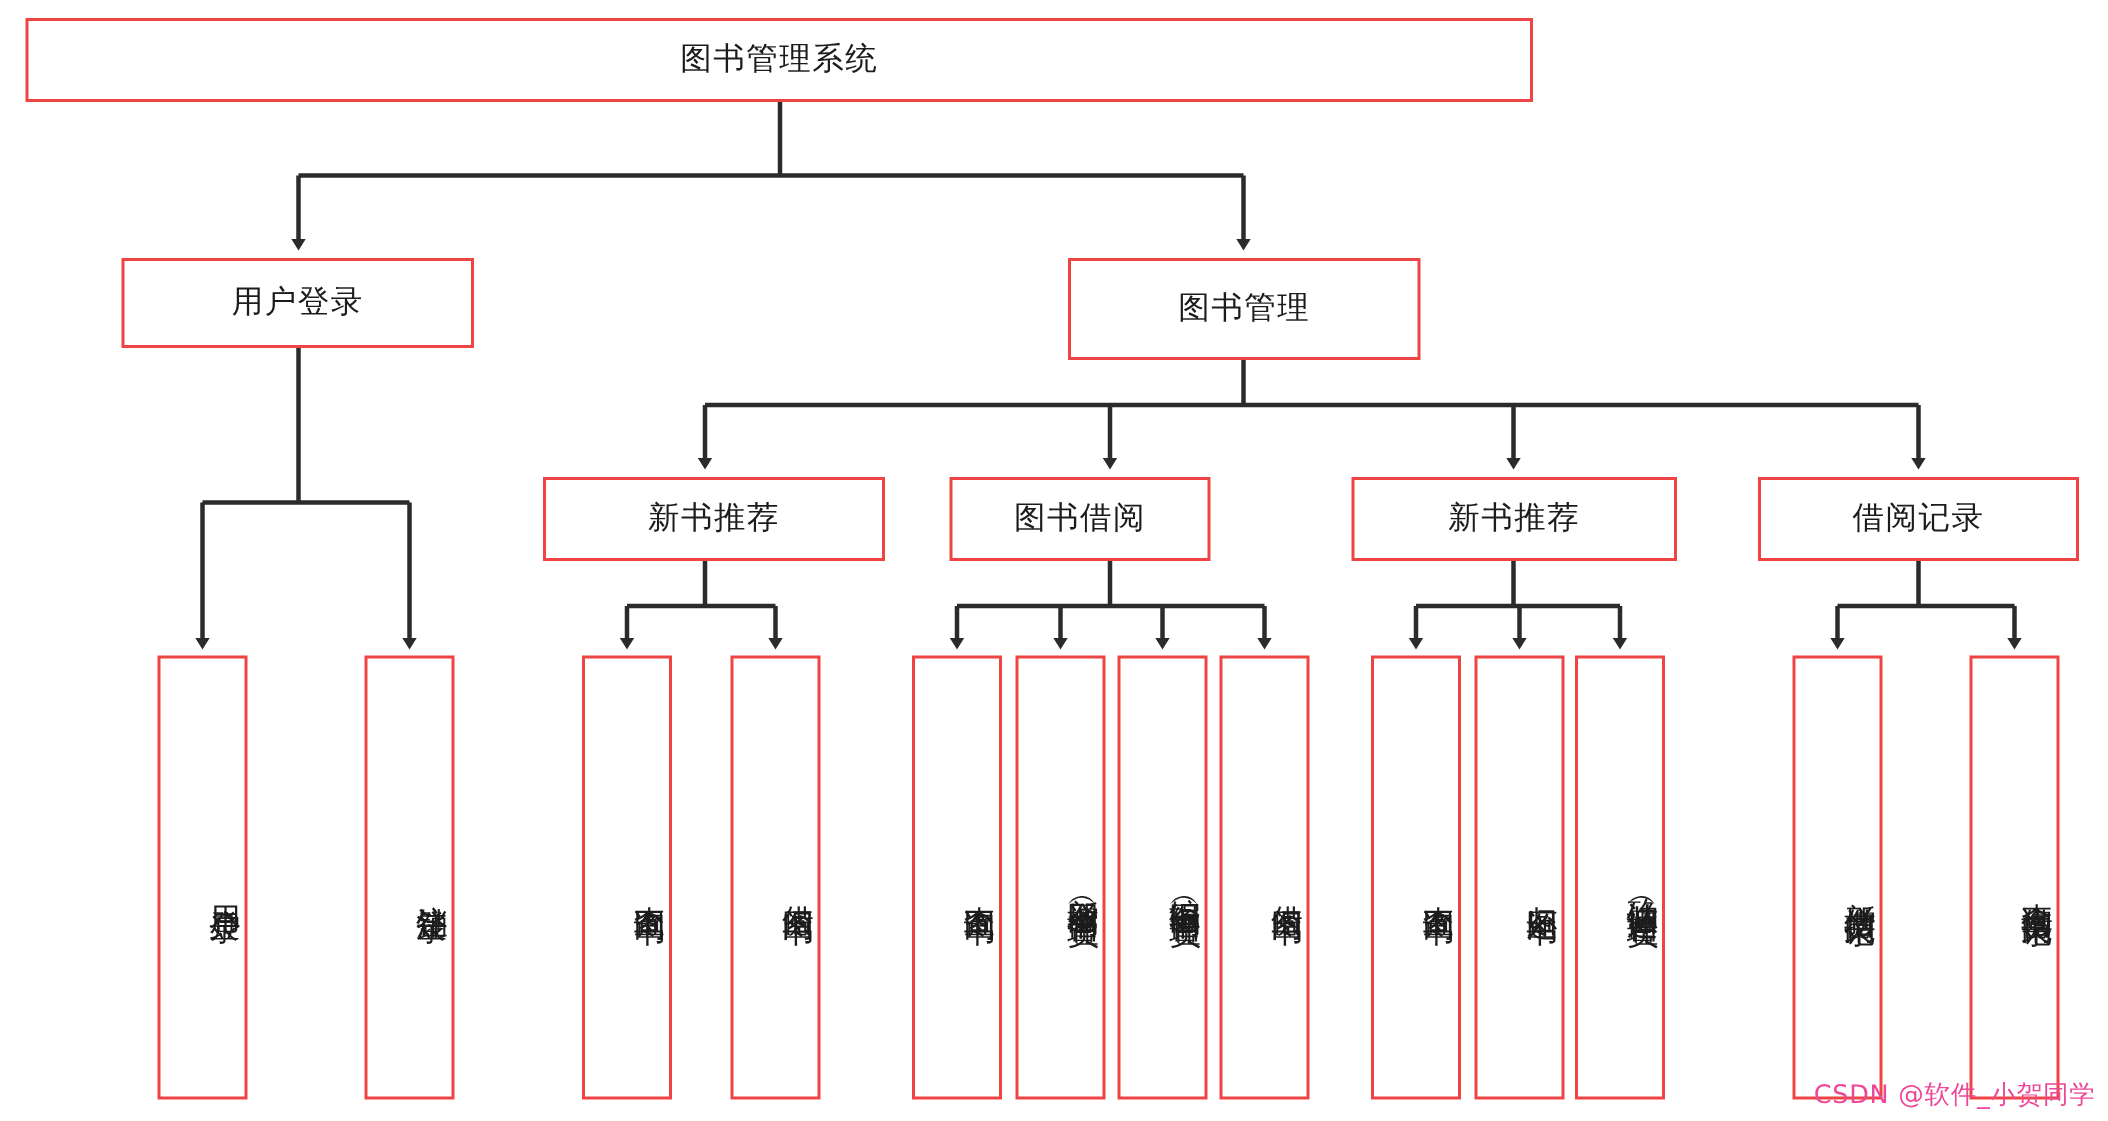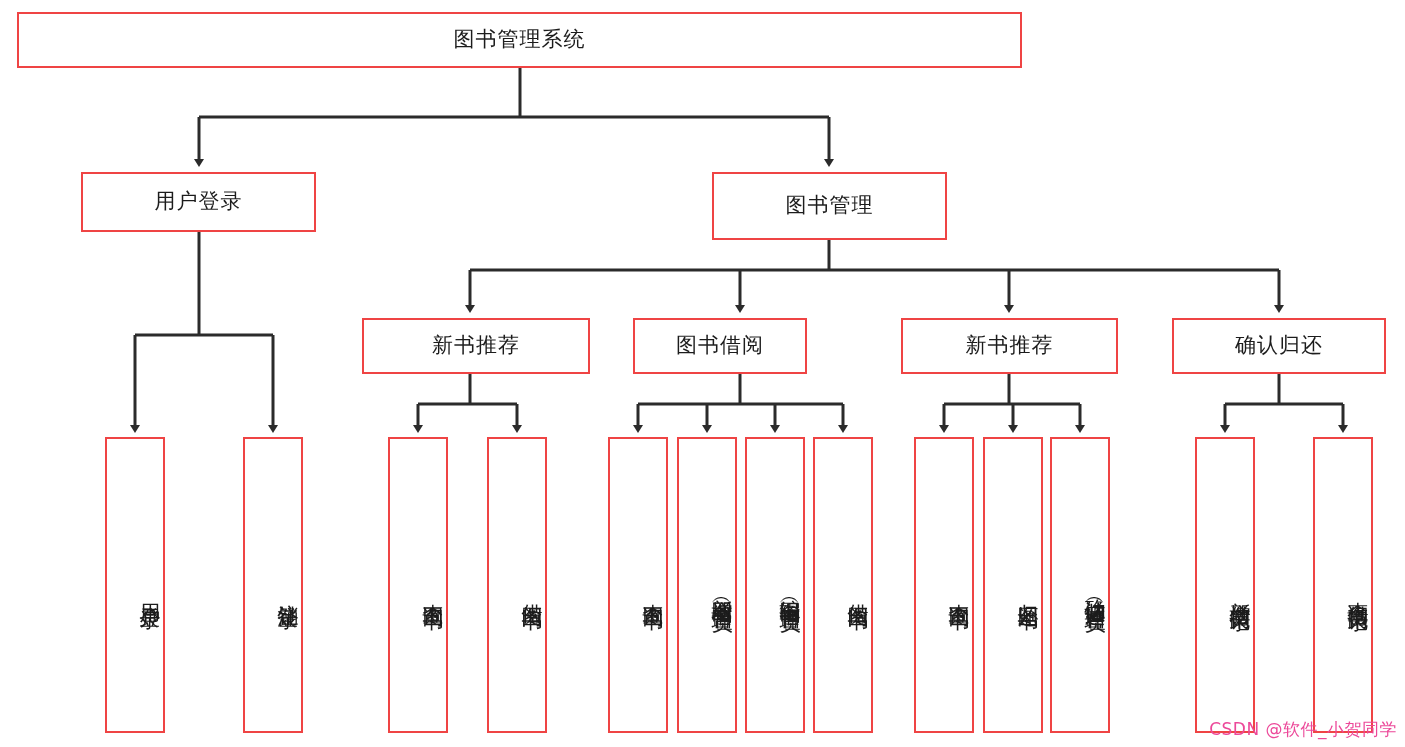--- a/index.html
+++ b/index.html
@@ -121,21 +121,21 @@
   </svg>
 
   <div class="node horizontal" style="left: 17px; top: 12px; width: 1005px; height: 56px;">图书管理系统</div>
 
   <div class="node horizontal" style="left: 81px; top: 172px; width: 235px; height: 60px;">用户登录</div>
   <div class="node horizontal" style="left: 712px; top: 172px; width: 235px; height: 68px;">图书管理</div>
 
   <div class="node horizontal" style="left: 362px; top: 318px; width: 228px; height: 56px;">新书推荐</div>
   <div class="node horizontal" style="left: 633px; top: 318px; width: 174px; height: 56px;">图书借阅</div>
   <div class="node horizontal" style="left: 901px; top: 318px; width: 217px; height: 56px;">新书推荐</div>
-  <div class="node horizontal" style="left: 1172px; top: 318px; width: 214px; height: 56px;">确认归还</div>
+  <div class="node horizontal" style="left: 1172px; top: 318px; width: 214px; height: 56px;">借阅记录</div>
 
   <div class="node vertical" style="left: 105px; top: 437px; width: 60px; height: 296px;">
       <span>用户登录</span>
     </div>
   <div class="node vertical" style="left: 243px; top: 437px; width: 60px; height: 296px;">
       <span>注销登录</span>
     </div>
   <div class="node vertical" style="left: 388px; top: 437px; width: 60px; height: 296px;">
       <span>查询图书</span>
     </div>

